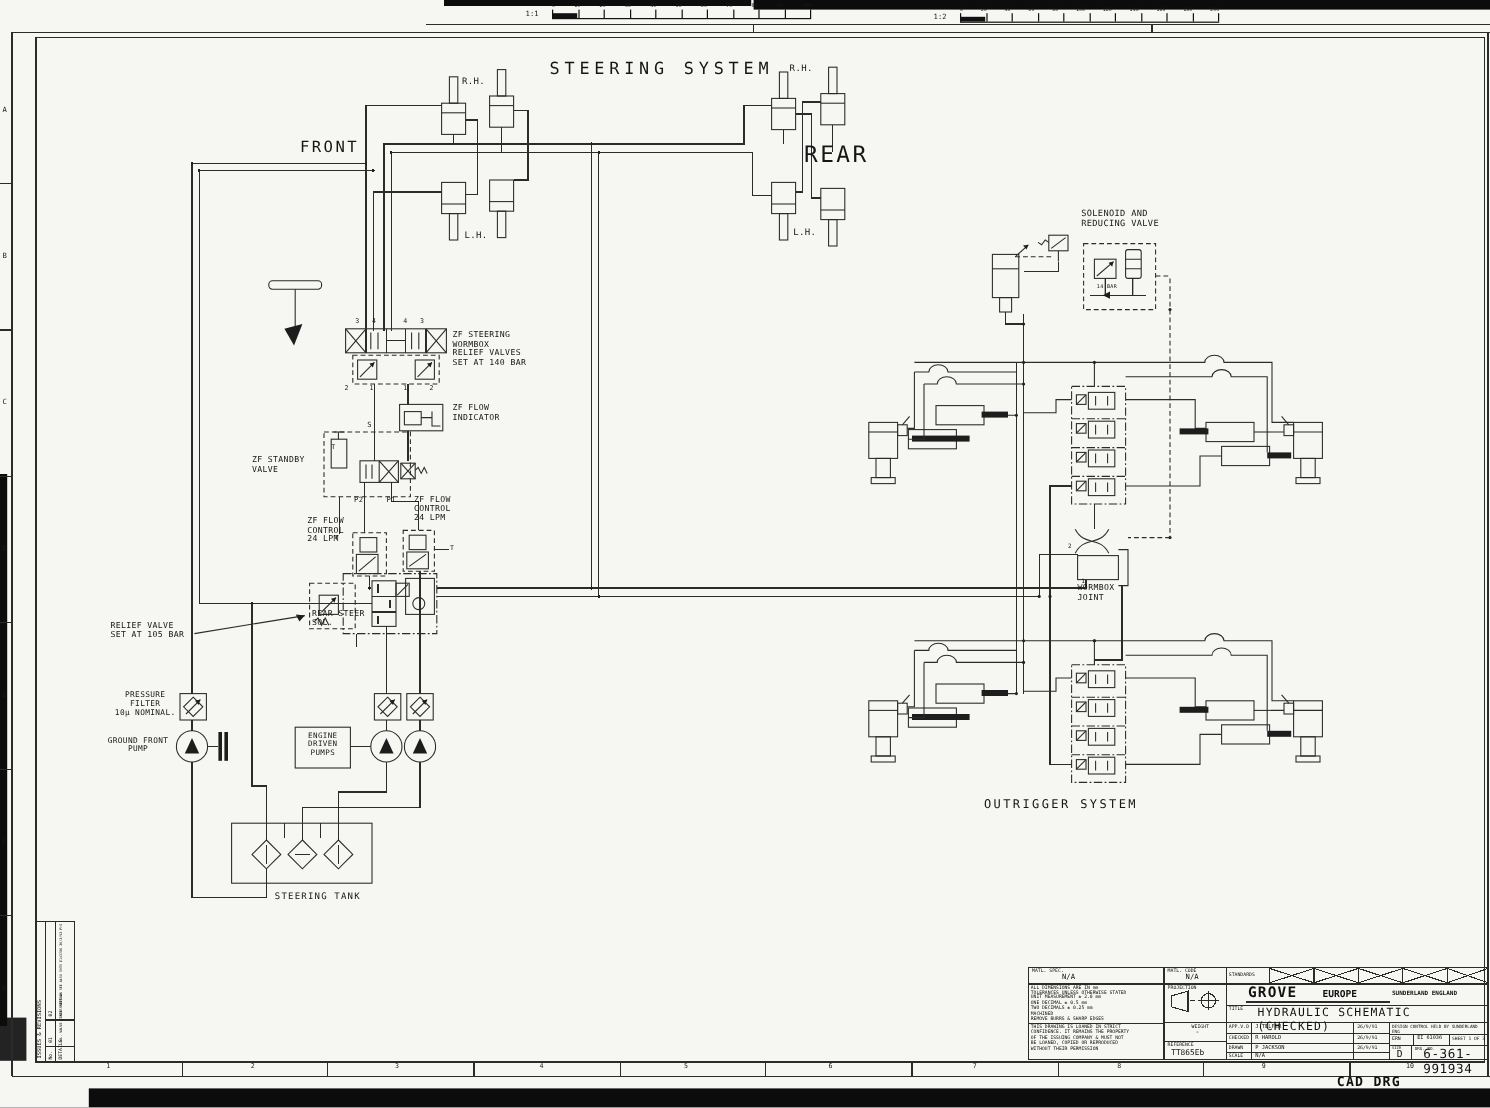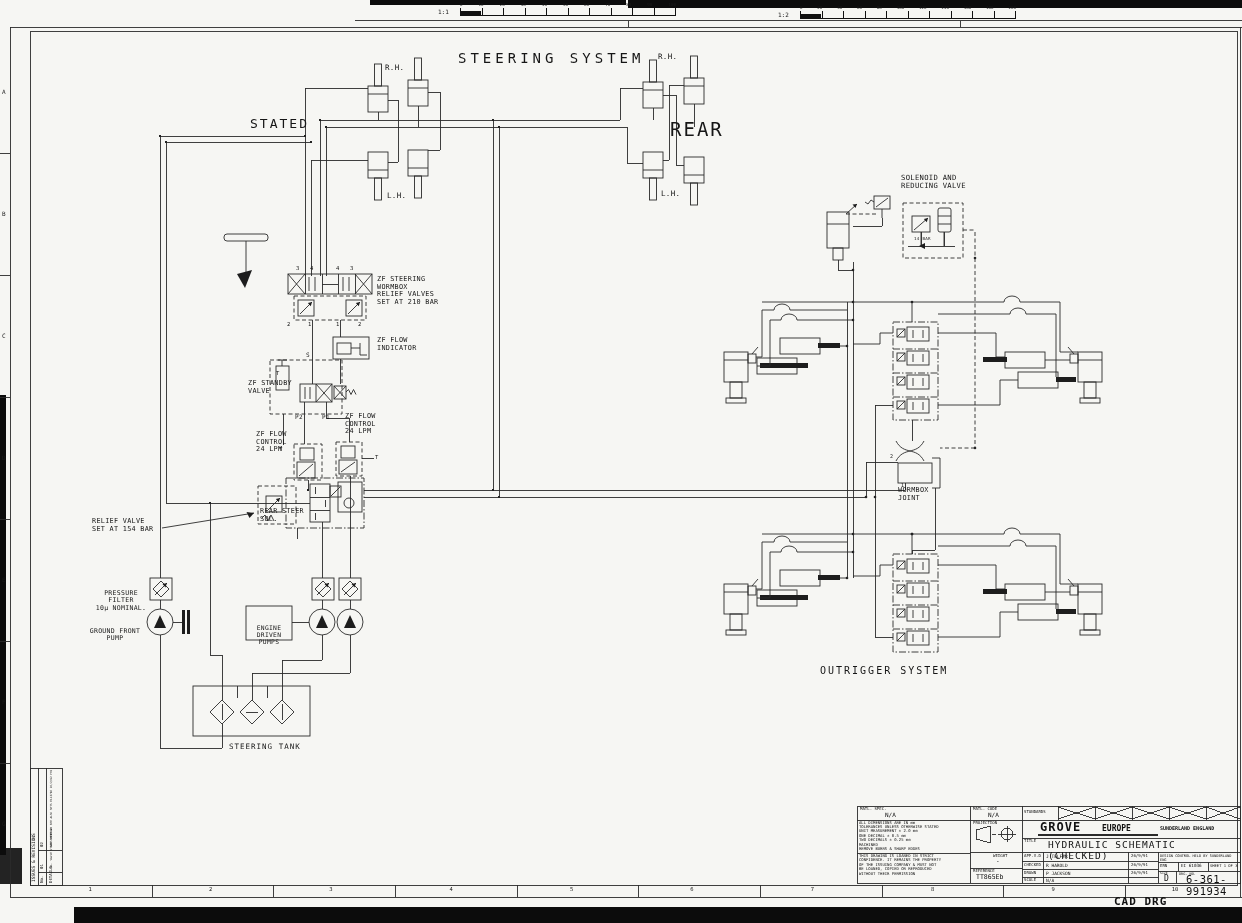--- a/index.html
+++ b/index.html
@@ -1,21 +1,21 @@
 <!DOCTYPE html>
 <html><head>
 <meta charset="utf-8">
 <style>
   html,body{margin:0;padding:0;background:#888;}
   #sheet{position:relative;width:1242px;height:923px;background:#f6f6f3;overflow:hidden;
          font-family:"DejaVu Sans Mono",monospace;color:#1a1a1a;}
   .abs{position:absolute;}
   .lbl{position:absolute;font-family:"DejaVu Sans Mono",monospace;color:#161616;
        white-space:pre-line;line-height:1.12;letter-spacing:.3px;font-size:6.8px;}
-  .ctr{text-align:center;margin-top:14px;}
+  .ctr{text-align:center;}
   svg{position:absolute;left:0;top:0;}
   svg *{stroke:#2b2b2b;fill:none;stroke-width:.9;}
   svg .px{shape-rendering:crispEdges;}
   svg .d{stroke-dasharray:4 2.5;}
   svg .dd{stroke-dasharray:7 2 1.5 2;}
   svg .f{fill:#1d1d1d;stroke:none;}
   svg .dot{fill:#222;stroke:none;}
   svg .fr{stroke:#111;stroke-width:1;}
   svg .tbl{stroke:#111;stroke-width:.8;}
   svg .thick{stroke-width:1.5;}
@@ -383,42 +383,42 @@
       </g>
 
       <polygon points="976,830 990,826 990,843 976,839"></polygon>
       <path class="d" d="M992,834 H999"></path>
       <circle cx="1007" cy="834" r="6"></circle>
       <path d="M998,834 H1016 M1007,826 V842"></path>
     </g>
   </svg>
 
   <div class="lbl" style="left:458px;top:51px;font-size:14px;letter-spacing:4px;">STEERING SYSTEM</div>
-  <div class="lbl" style="left:250px;top:117px;font-size:13px;letter-spacing:2px;">STATED</div>
+  <div class="lbl" style="left:250px;top:117px;font-size:13px;letter-spacing:2px;">FRONT</div>
   <div class="lbl" style="left:670px;top:119px;font-size:19px;letter-spacing:2px;">REAR</div>
   <div class="lbl" style="left:385px;top:64px;font-size:7.5px;">R.H.</div>
   <div class="lbl" style="left:387px;top:192px;font-size:7.5px;">L.H.</div>
   <div class="lbl" style="left:658px;top:53px;font-size:7.5px;">R.H.</div>
   <div class="lbl" style="left:661px;top:190px;font-size:7.5px;">L.H.</div>
   <div class="lbl" style="left:377px;top:276px;">ZF STEERING
 WORMBOX
 RELIEF VALVES
-SET AT 210 BAR</div>
+SET AT 140 BAR</div>
   <div class="lbl" style="left:377px;top:337px;">ZF FLOW
 INDICATOR</div>
-  <div class="lbl" style="left:210px;top:380px;margin-left:38px;">ZF STANDBY
+  <div class="lbl" style="left:210px;top:380px;">ZF STANDBY
 VALVE</div>
   <div class="lbl" style="left:256px;top:431px;">ZF FLOW
 CONTROL
 24 LPM</div>
   <div class="lbl" style="left:345px;top:413px;">ZF FLOW
 CONTROL
 24 LPM</div>
   <div class="lbl" style="left:92px;top:518px;">RELIEF VALVE
-SET AT 154 BAR</div>
+SET AT 105 BAR</div>
   <div class="lbl" style="left:260px;top:508px;">REAR STEER
 SOL.</div>
   <div class="lbl ctr" style="left:94px;top:576px;width:54px;font-size:6.5px;">PRESSURE
 FILTER
 10μ NOMINAL.</div>
   <div class="lbl ctr" style="left:84px;top:614px;width:62px;font-size:6.5px;">GROUND FRONT
 PUMP</div>
   <div class="lbl ctr" style="left:247px;top:610px;width:44px;font-size:6.3px;">ENGINE
 DRIVEN
 PUMPS</div>

